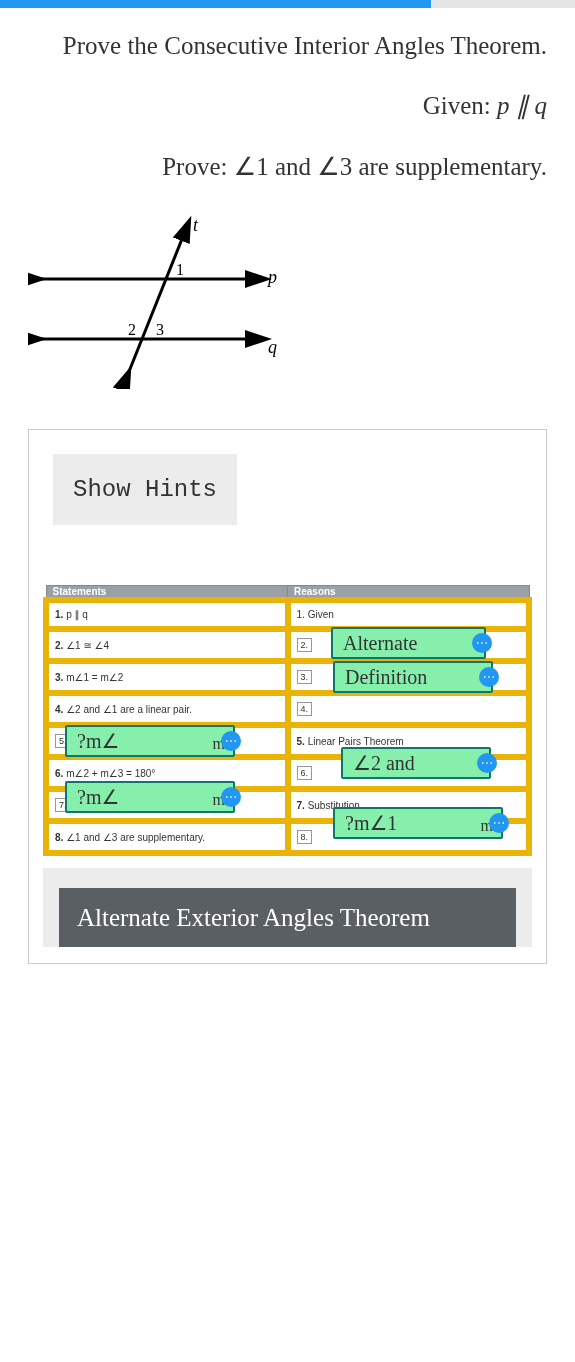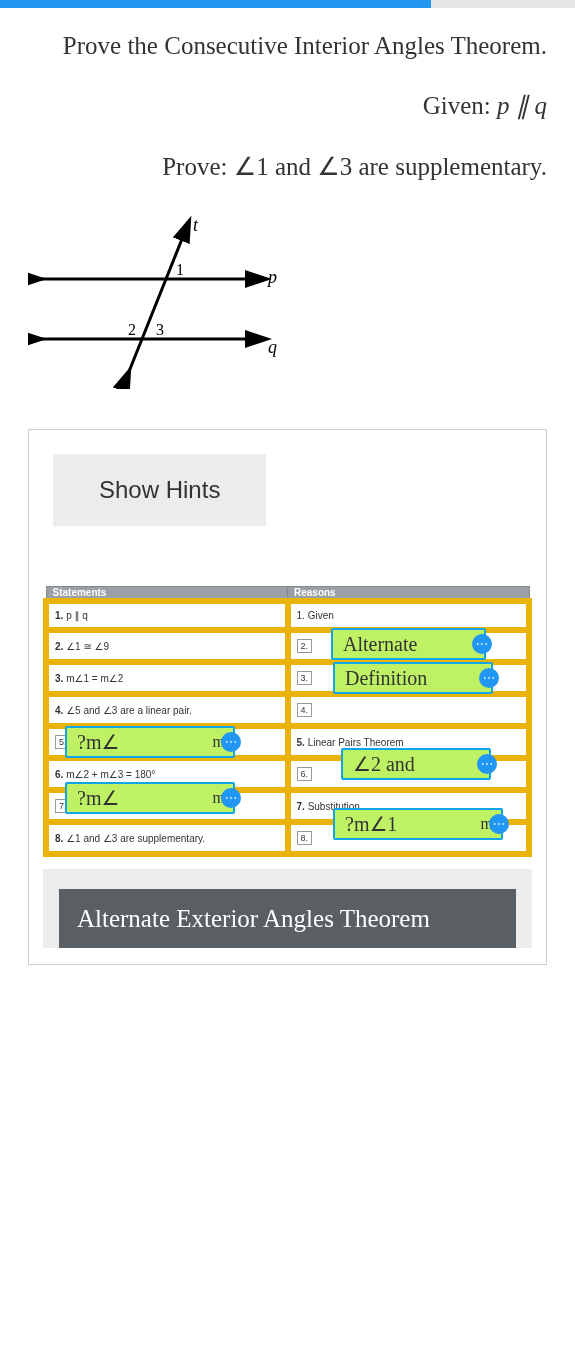--- a/index.html
+++ b/index.html
@@ -36,22 +36,22 @@
     margin: 24px 28px 0 28px;
     border: 1px solid #ccc;
     padding: 0;
     background: #fff;
   }
   .show-hints {
     margin: 24px 24px 60px 24px;
     display: inline-block;
     background: #ececec;
     border: none;
-    padding: 22px 46px;
-    font-family: Liberation Sans, sans-serif;
+    padding: 22px 20px;
+    font-family: Liberation Mono, monospace;
     font-size: 24px;
     color: #333;
   }
 
   .proof-wrap {
     position: relative;
     margin: 0 14px 10px 14px;
   }
   table.proof {
     width: 100%;
@@ -80,31 +80,31 @@
     display: inline-block;
     border: 1px solid #999;
     font-size: 9px;
     padding: 1px 3px;
     margin-right: 4px;
     background: #fff;
   }
 
   .chip {
     position: absolute;
-    background: #bef264;
-    border: 2px solid #0ea5e9;
+    background: #86efac;
+    border: 2px solid #0f766e;
     border-radius: 2px;
     font-family: Georgia, serif;
     font-size: 20px;
     color: #333;
     padding: 2px 8px 2px 10px;
     line-height: 1.2;
     white-space: nowrap;
     display: flex;
-    align-items: center;
+    align-items: flex-end;
   }
   .chip .dots {
     position: absolute;
     right: -8px;
     top: 50%;
     transform: translateY(-50%);
     width: 20px;
     height: 20px;
     background: #2196f3;
     border-radius: 50%;
@@ -189,29 +189,29 @@
           <th>Statements</th>
           <th>Reasons</th>
         </tr>
       </thead>
       <tbody>
         <tr>
           <td><b>1.</b> <span>p ∥ q</span></td>
           <td><span>1.</span> <span>Given</span></td>
         </tr>
         <tr>
-          <td><b>2.</b> <span>∠1 ≅ ∠9</span></td>
+          <td><b>2.</b> <span>∠1 ≅ ∠4</span></td>
           <td><span class="boxnum">2.</span></td>
         </tr>
         <tr>
           <td><b>3.</b> <span>m∠1 = m∠2</span></td>
           <td><span class="boxnum">3.</span></td>
         </tr>
         <tr>
-          <td><b>4.</b> <span>∠5 and ∠3 are a linear pair.</span></td>
+          <td><b>4.</b> <span>∠2 and ∠1 are a linear pair.</span></td>
           <td><span class="boxnum">4.</span></td>
         </tr>
         <tr>
           <td><span class="boxnum">5.</span></td>
           <td><b>5.</b> <span>Linear Pairs Theorem</span></td>
         </tr>
         <tr>
           <td><b>6.</b> <span>m∠2 + m∠3 = 180°</span></td>
           <td><span class="boxnum">6.</span></td>
         </tr>

